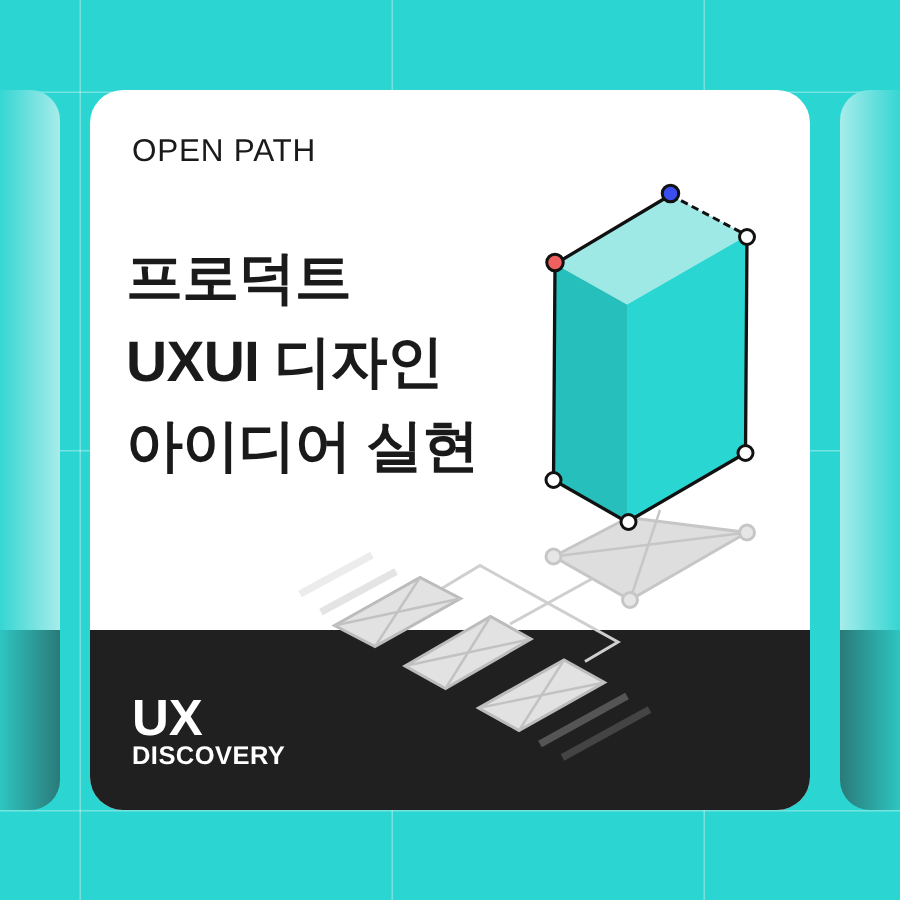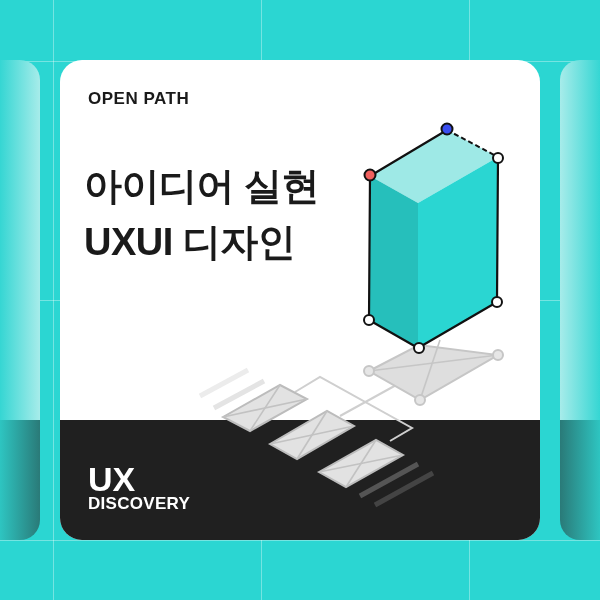--- a/index.html
+++ b/index.html
@@ -11,21 +11,21 @@
     .side-left { left: 0; border-radius: 0 20px 20px 0; }
     .side-right { right: 0; border-radius: 20px 0 0 20px; }
     .side-top { position: absolute; left: 0; right: 0; top: 0; height: 360px; }
     .side-bottom { position: absolute; left: 0; right: 0; top: 360px; height: 120px; }
     .side-left .side-top { background: linear-gradient(90deg, #35d6d3 0%, #a7ecea 100%); }
     .side-left .side-bottom { background: linear-gradient(90deg, #2ec5c1 0%, #2a7a78 100%); }
     .side-right .side-top { background: linear-gradient(90deg, #a7ecea 0%, #35d6d3 100%); }
     .side-right .side-bottom { background: linear-gradient(90deg, #2a7a78 0%, #2ec5c1 100%); }
     .card { position: absolute; left: 60px; top: 60px; width: 480px; height: 480px; border-radius: 22px; overflow: hidden; background: #ffffff; }
     .card-dark { position: absolute; left: 0; right: 0; top: 360px; bottom: 0; background: #202020; }
-    .brand { position: absolute; left: 28px; top: 29px; font-size: 17px; font-weight: 700; letter-spacing: 0.5px; color: #1a1a1a; }
+    .brand { position: absolute; left: 28px; top: 29px; font-size: 21px; font-weight: 400; letter-spacing: 0.5px; color: #1a1a1a; }
     .headline { position: absolute; left: 24px; top: 98px; font-size: 38px; font-weight: 900; line-height: 56px; color: #1a1a1a; letter-spacing: -0.5px; }
     .headline div { white-space: nowrap; }
     .tag-main { position: absolute; left: 28px; top: 388px; font-size: 34px; font-weight: 900; color: #ffffff; margin-top: 12px; }
     .tag-sub { position: absolute; left: 28px; top: 434px; font-size: 17px; font-weight: 900; color: #ffffff; letter-spacing: 0.3px; }
     .illustration { position: absolute; left: 0; top: 0; width: 600px; height: 600px; pointer-events: none; }
   </style>
 </head>
 <body>
 
 <div class="grid-line grid-v" style="left:53px"></div>
@@ -41,22 +41,23 @@
 </div>
 <div class="side-panel side-right">
   <div class="side-top"></div>
   <div class="side-bottom"></div>
 </div>
 
 <div class="card">
   <div class="card-dark"></div>
   <div class="brand">OPEN PATH</div>
   <div class="headline">
+    <div>프로덕트</div>
+    <div>UXUI 디자인</div>
     <div>아이디어 실현</div>
-    <div>UXUI 디자인</div>
   </div>
   <div class="tag-main">UX</div>
   <div class="tag-sub">DISCOVERY</div>
 </div>
 
 <svg class="illustration" viewBox="0 0 600 600">
   <defs>
     <clipPath id="cardclip">
         <rect x="60" y="60" width="480" height="480" rx="22"></rect>
       </clipPath>

